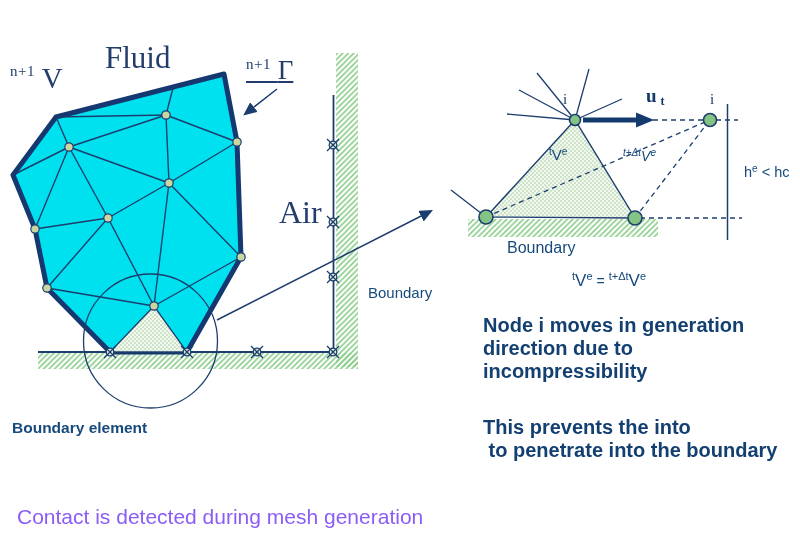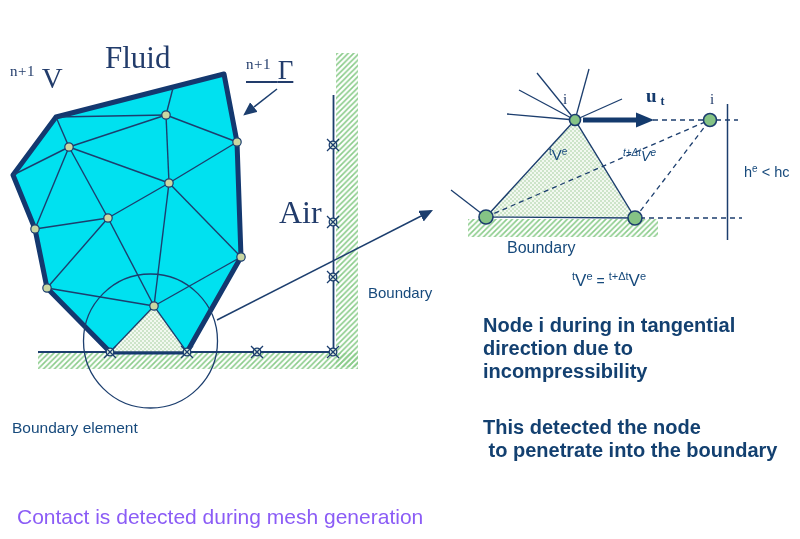--- a/index.html
+++ b/index.html
@@ -9,21 +9,21 @@
   .lbl{position:absolute;white-space:pre;line-height:1;}
   .serif{font-family:"Liberation Serif",serif;color:#223c6b;}
   .sans{font-family:"Liberation Sans",sans-serif;color:#174a7c;}
   .fluid-lbl{left:105px;top:42px;font-size:31px;text-align:center;}
   .vol-lbl{left:10px;top:64px;font-size:29px;}
   .vol-lbl .pre-sup{font-size:15px;vertical-align:12px;letter-spacing:0.5px;}
   .gamma-lbl{left:246px;top:57px;font-size:27px;text-decoration:underline;}
   .gamma-lbl .pre-sup{font-size:15px;vertical-align:10px;letter-spacing:0.5px;}
   .air-lbl{left:279px;top:196px;font-size:32px;}
   .wall-boundary-lbl{left:368px;top:285px;font-size:15px;}
-  .belem-lbl{left:12px;top:420px;font-size:15.5px;}
+  .belem-lbl{left:12px;top:420px;font-size:15.5px;font-weight:bold;}
   .i-old-lbl{left:563px;top:92px;font-size:15px;}
   .i-new-lbl{left:710px;top:92px;font-size:15px;}
   .u-lbl{left:646px;top:86px;font-size:19px;font-weight:bold;color:#143a6d;font-family:Liberation Serif, serif;}
   .u-lbl .sub{font-size:12px;font-weight:bold;vertical-align:-3px;margin-left:4px;}
   .vol-old-lbl{left:549px;top:147px;font-size:15px;border-radius:6px;}
   .vol-new-lbl{left:623px;top:148px;font-size:14px;font-style:italic;}
   .minisup{font-size:10px;vertical-align:5px;}
   .he-lbl{left:744px;top:164px;font-size:14.5px;}
   .det-boundary-lbl{left:507px;top:240px;font-size:16px;}
   .eq-lbl{left:572px;top:271px;font-size:17px;}
@@ -177,25 +177,25 @@
 
 <span class="lbl sans vol-new-lbl"><span class="minisup">t+Δt</span><span>V</span><span class="minisup">e</span></span>
 
 <span class="lbl sans he-lbl"><span>h</span><span class="minisup">e</span><span> &lt; hc</span></span>
 
 <span class="lbl sans det-boundary-lbl">Boundary</span>
 
 <span class="lbl sans eq-lbl"><span class="esup">t</span><span>V</span><span class="esup">e</span><span class="eeq">=</span><span class="esup">t+Δt</span><span>V</span><span class="esup">e</span></span>
 
 <div class="note note1">
-  <div>Node i during in tangential</div>
+  <div>Node i moves in generation</div>
   <div>direction due to</div>
   <div>incompressibility</div>
 </div>
 
 <div class="note note2">
-  <div>This detected the node</div>
+  <div>This prevents the into</div>
   <div style="white-space:pre;"> to penetrate into the boundary</div>
 </div>
 
 <span class="lbl sans footer-lbl">Contact is detected during mesh generation</span>
 
 </div>
 
 </body></html>

